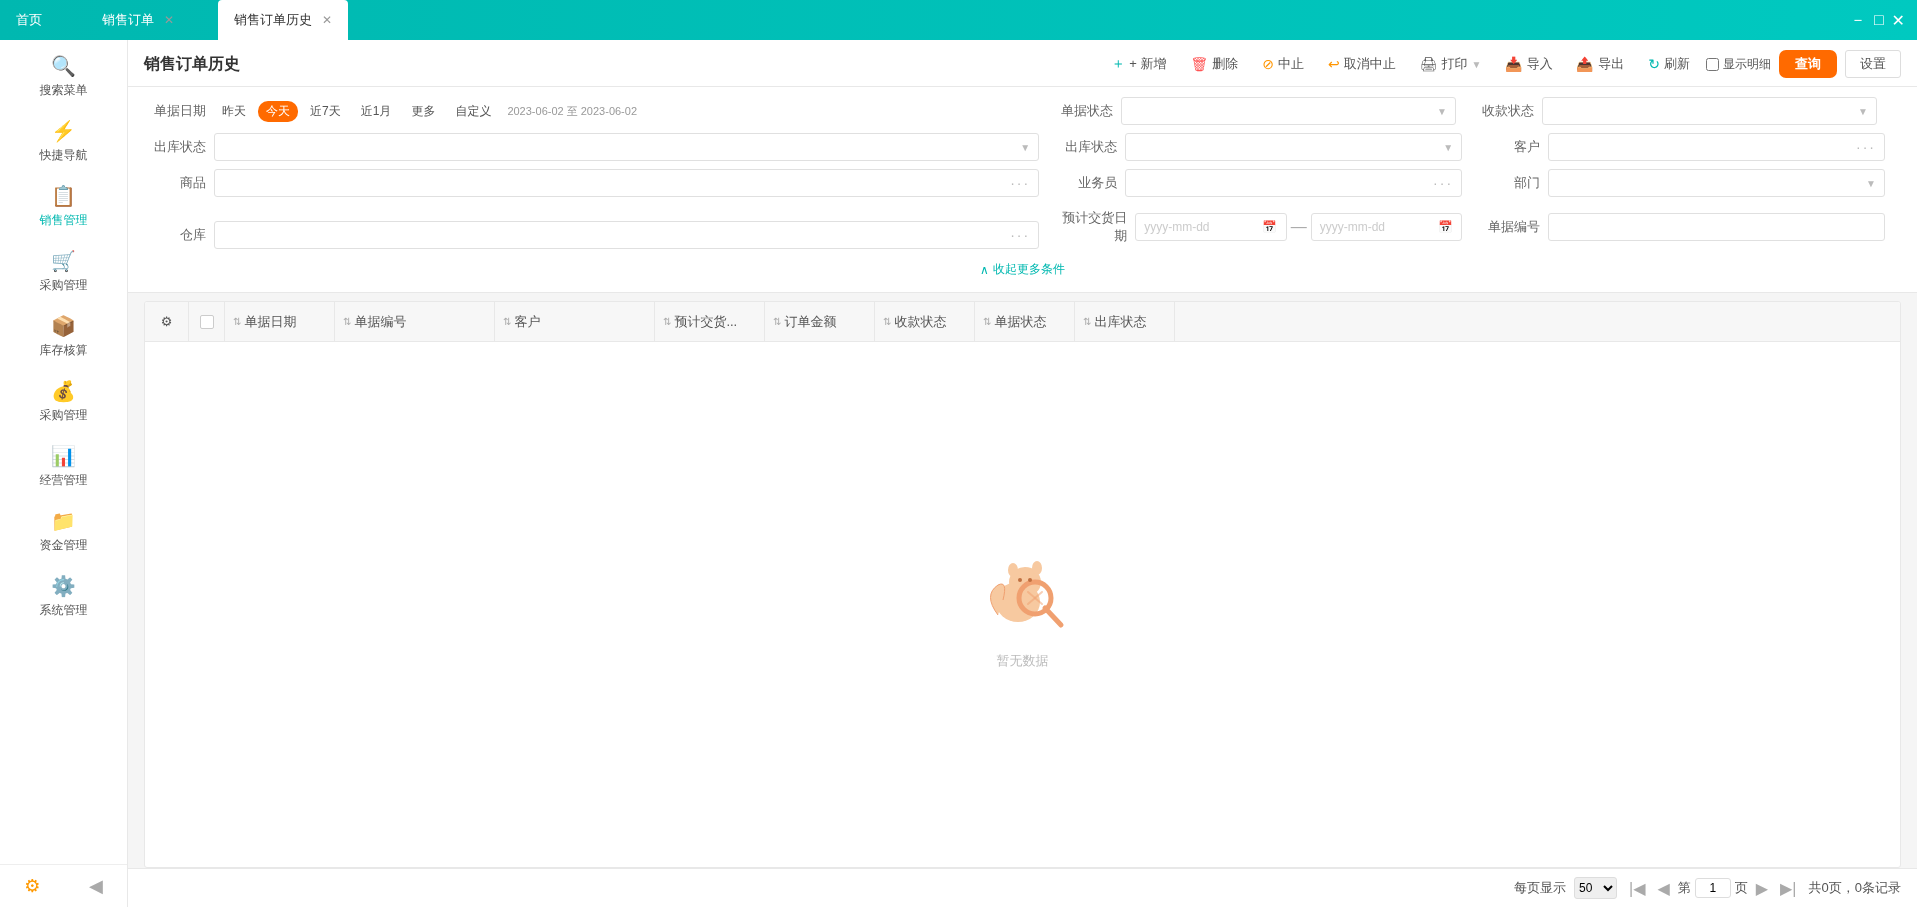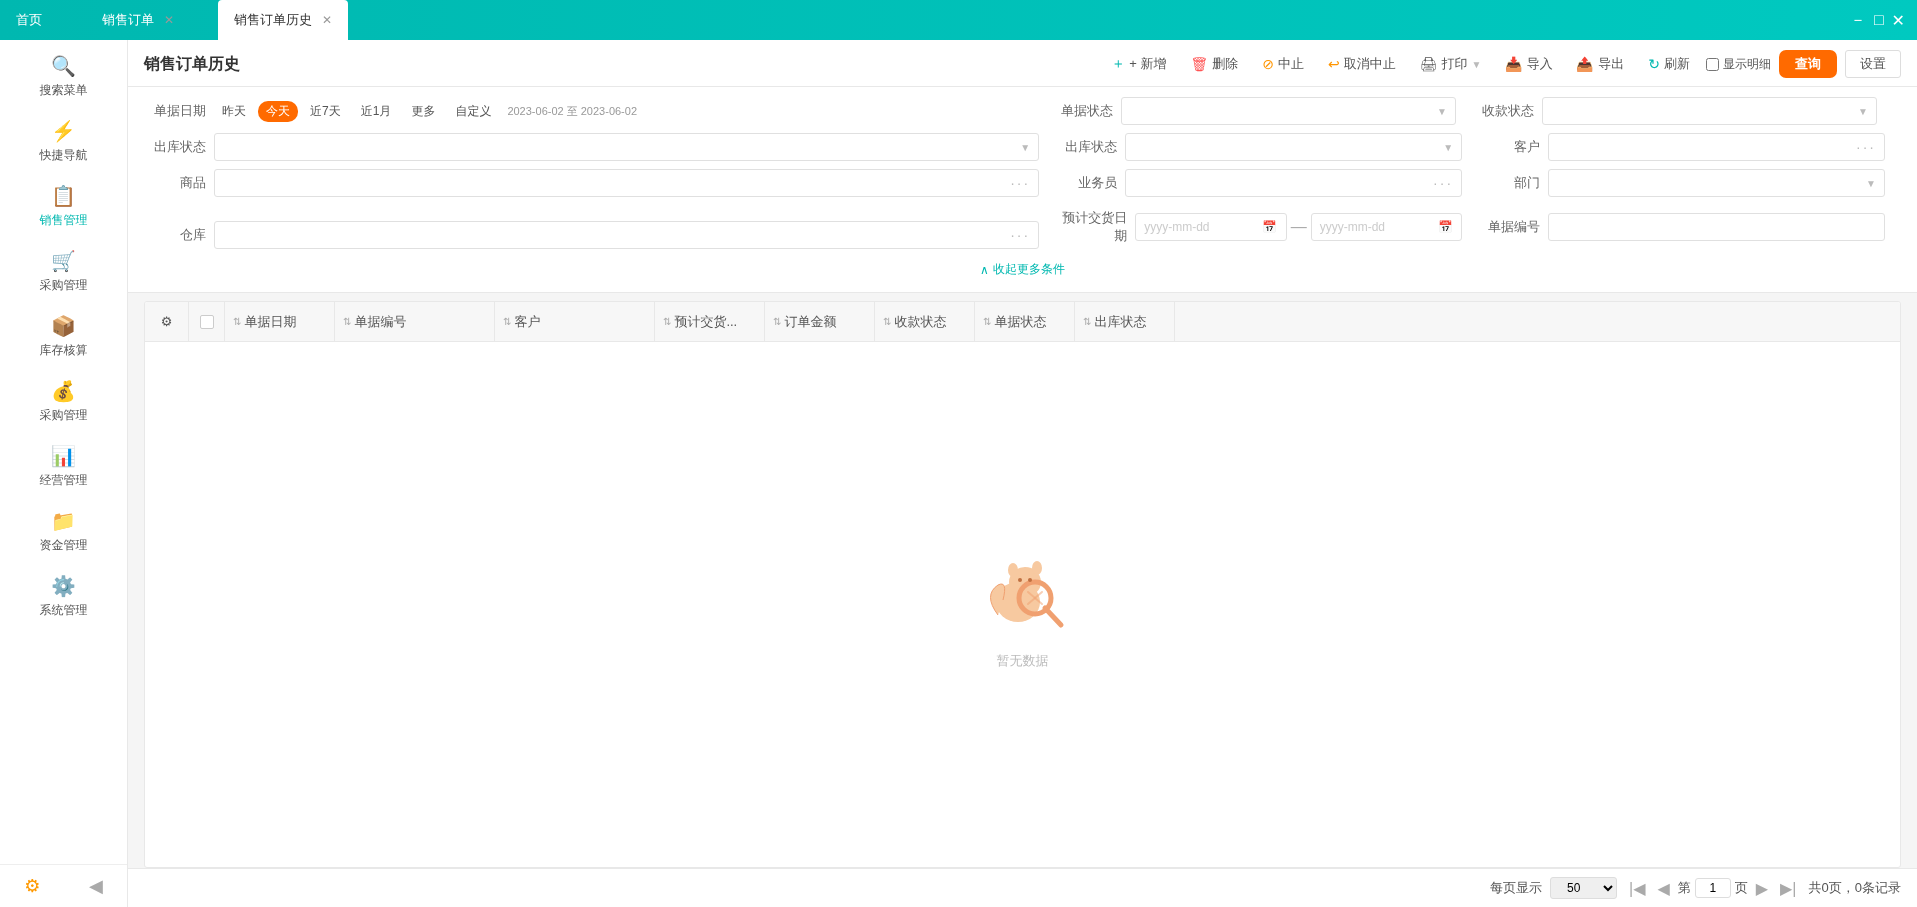--- a/index.html
+++ b/index.html
@@ -345,21 +345,21 @@
       background: #fff;
       border-top: 1px solid #e8e8e8;
       font-size: 13px;
       color: #555;
       gap: 8px;
       flex-shrink: 0;
     }
     .footer-select {
       border: 1px solid #ddd;
       border-radius: 3px;
-      padding: 2px 12px;
+      padding: 2px 0;
       font-size: 12px;
       cursor: pointer;
     }
     .page-nav {
       display: flex;
       align-items: center;
       gap: 4px;
     }
     .page-nav-btn {
       background: none;

